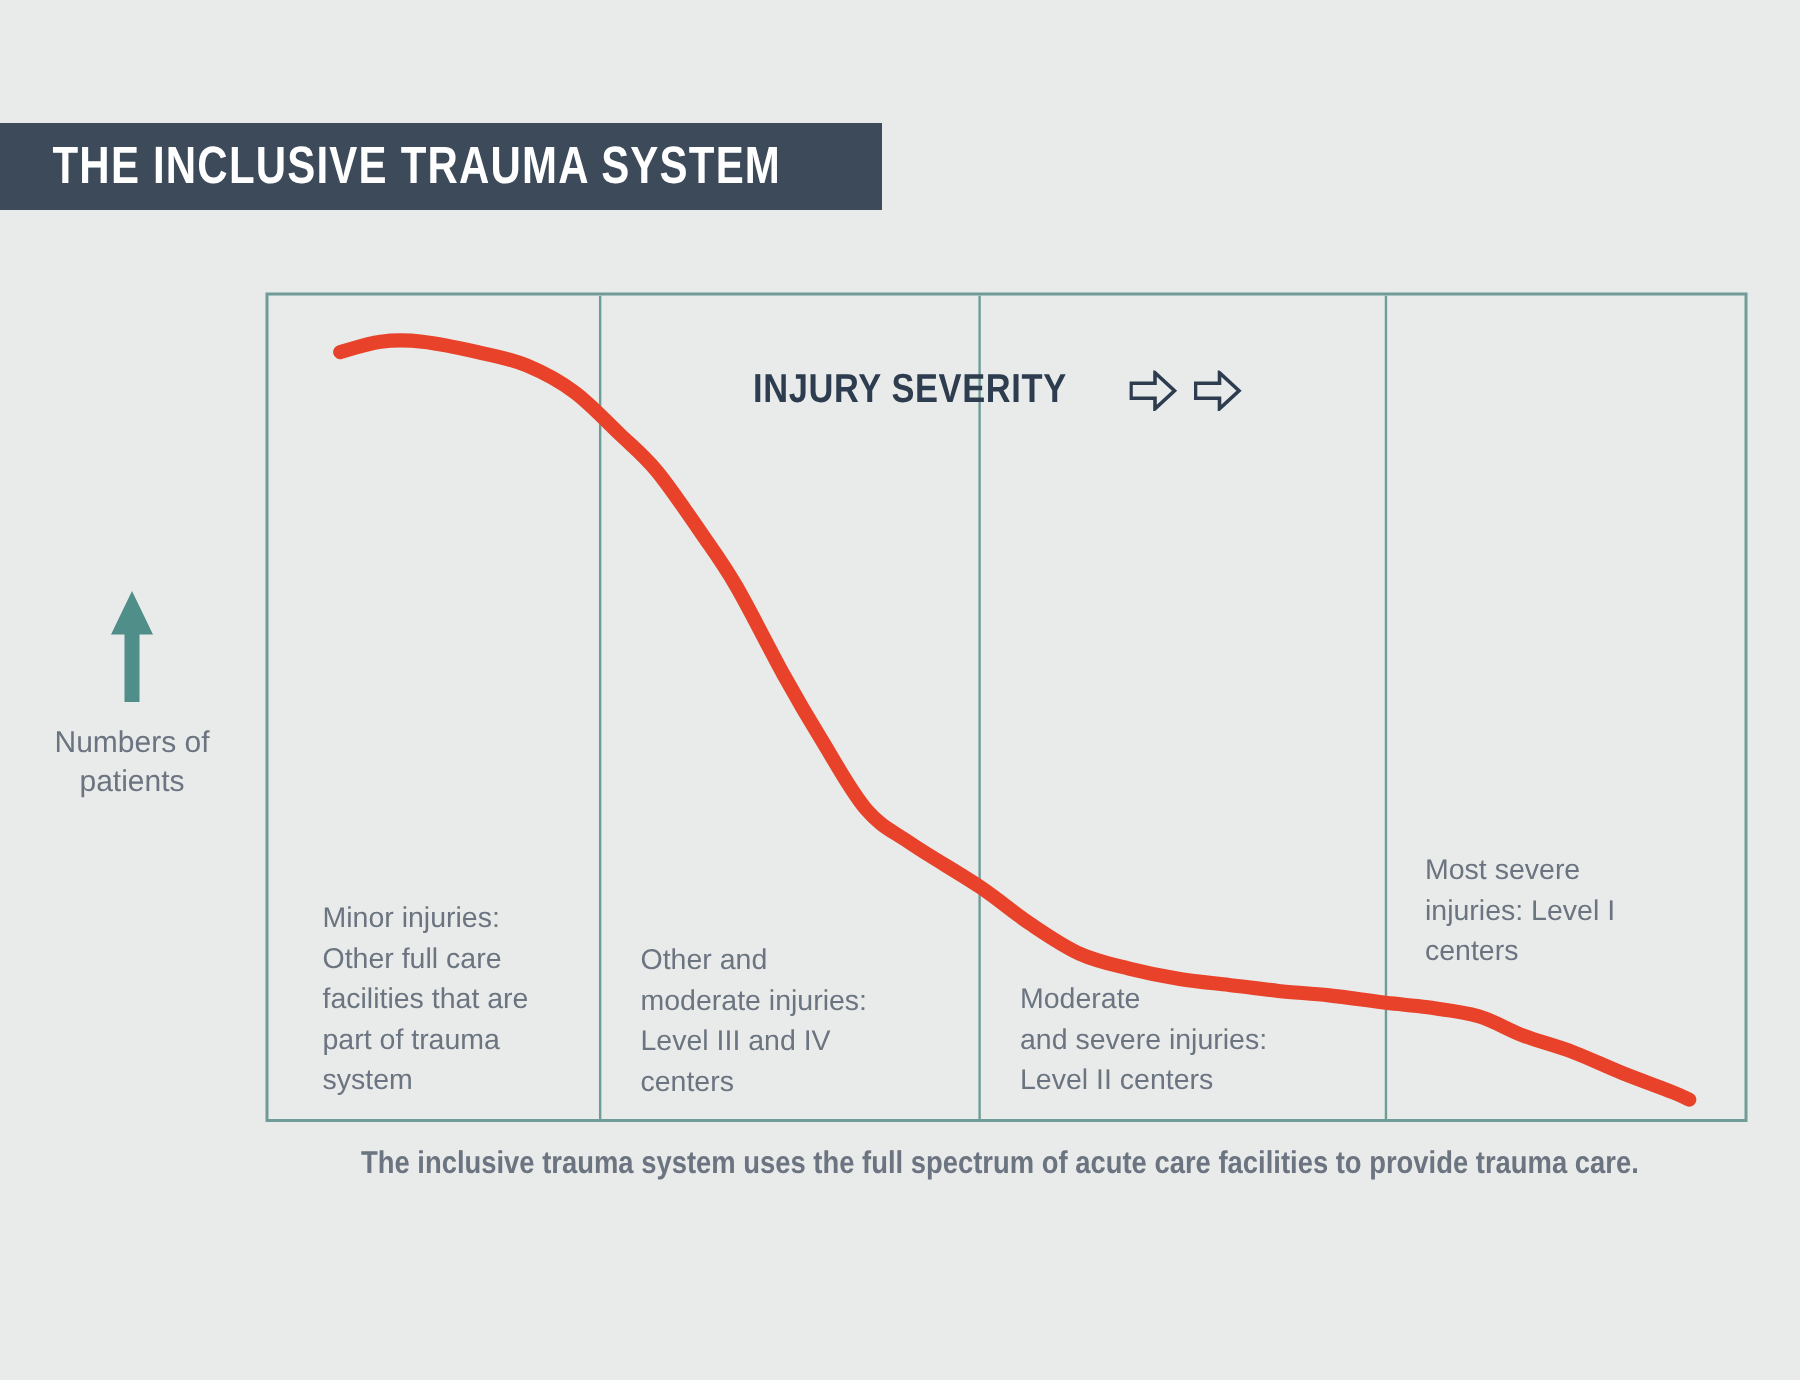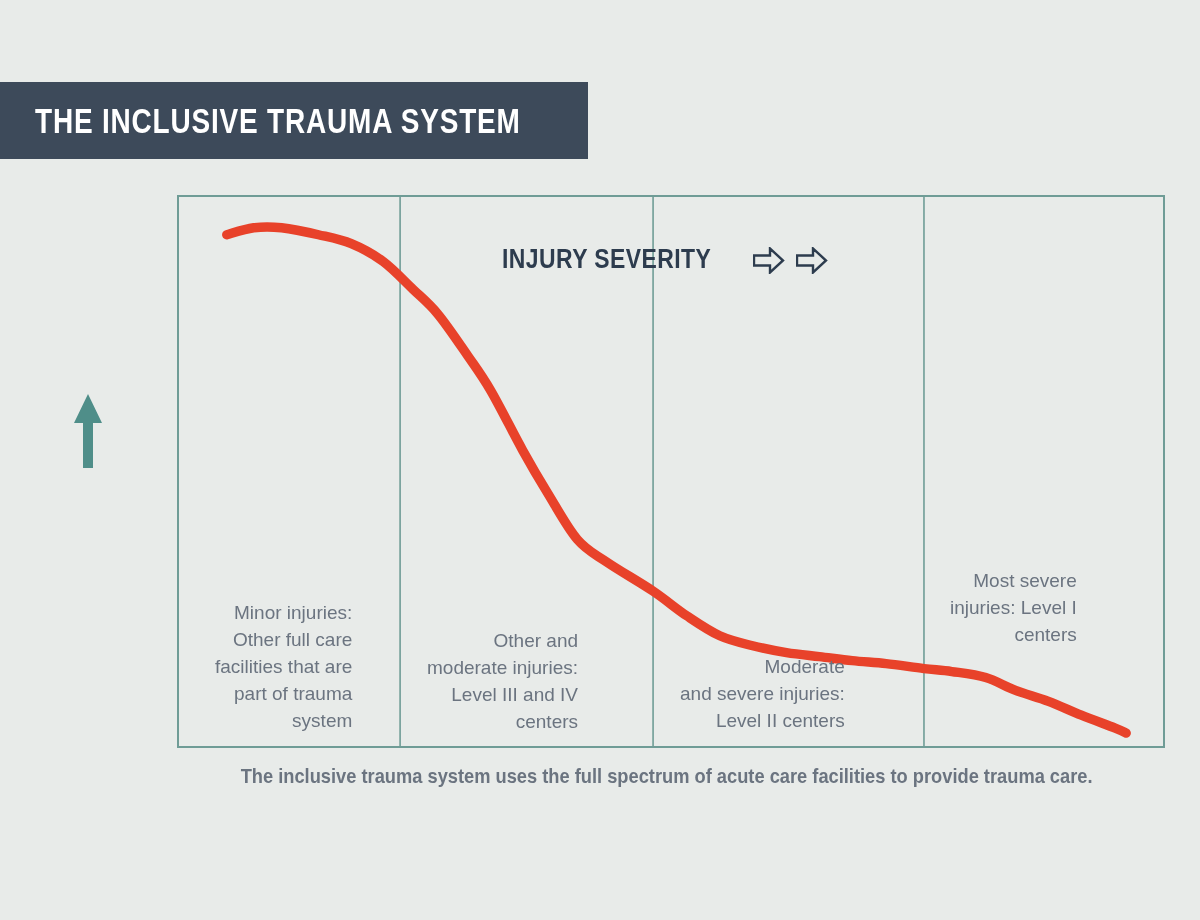--- a/index.html
+++ b/index.html
@@ -9,21 +9,21 @@
     height: 920px;
     background: var(--bg, #e8ebe9);
     font-family: "Liberation Sans", sans-serif;
     overflow: hidden;
   }
 
   
   .title-bar {
     position: absolute;
     left: 0; top: 82px;
-    width: 588px; height: 77px;
+    width: 588px; height: 58px;
     background: var(--header-bg, #3d4a5a);
     display: flex;
     align-items: center;
   }
   .title-text {
     color: var(--header-text, #ffffff);
     font-size: 35px;
     font-weight: bold;
     letter-spacing: 1px;
     margin-left: 35px;
@@ -45,21 +45,20 @@
   .y-axis svg { display: block; margin: 0 auto 14px auto; }
   .y-axis-label span { display: block; }
 
   
   .chart {
     position: absolute;
     left: 177px; top: 195px;
     width: 988px; height: 553px;
     border: 2px solid var(--frame-teal, #6f9c96);
     box-sizing: border-box;
-    text-align: right;
   }
   .plot-svg {
     position: absolute;
     left: 0; top: 0;
     width: 100%; height: 100%;
     display: block;
   }
 
   
   .xlabel-text {
@@ -113,20 +112,24 @@
 <div class="canvas" style="--bg: #e8ebe9;">
 
   <div class="title-bar">
     <div class="title-text">THE INCLUSIVE TRAUMA SYSTEM</div>
   </div>
 
   <div class="y-axis">
     <svg width="28" height="74" viewBox="0 0 28 74">
       <polygon points="14,0 28,29 19,29 19,74 9,74 9,29 0,29" fill="#4f8e89"></polygon>
     </svg>
+    <div class="y-axis-label">
+      <span>Numbers of</span>
+      <span>patients</span>
+    </div>
   </div>
 
   <div class="chart">
     <svg id="plot" class="plot-svg" viewBox="0 0 988 553" preserveAspectRatio="none">
         <line x1="222" y1="0" x2="222" y2="553" stroke="#6f9c96" stroke-width="1.6"></line>
         <line x1="476" y1="0" x2="476" y2="553" stroke="#6f9c96" stroke-width="1.6"></line>
         <line x1="748" y1="0" x2="748" y2="553" stroke="#6f9c96" stroke-width="1.6"></line>
         <path d="M 48 38 C 52.5 36.8 65.8 32.2 75 31 C 84.2 29.8 92.2 29.8 103 31 C 113.8 32.2 128.3 35.3 140 38 C 151.7 40.7 162.2 42.5 173 47 C 183.8 51.5 194.7 57.3 205 65 C 215.3 72.7 225.8 84.2 235 93 C 244.2 101.8 250.8 106.8 260 118 C 269.2 129.2 281.2 147.2 290 160 C 298.8 172.8 303.8 179.2 313 195 C 322.2 210.8 335.5 237.8 345 255 C 354.5 272.2 360.8 283.0 370 298 C 379.2 313.0 390.0 333.3 400 345 C 410.0 356.7 417.3 359.3 430 368 C 442.7 376.7 462.7 388.0 476 397 C 489.3 406.0 498.8 414.5 510 422 C 521.2 429.5 532.0 437.0 543 442 C 554.0 447.0 564.8 449.2 576 452 C 587.2 454.8 598.8 457.2 610 459 C 621.2 460.8 632.0 461.7 643 463 C 654.0 464.3 664.8 465.8 676 467 C 687.2 468.2 698.0 468.7 710 470 C 722.0 471.3 737.0 473.7 748 475 C 759.0 476.3 765.7 476.5 776 478 C 786.3 479.5 799.3 480.8 810 484 C 820.7 487.2 829.5 493.0 840 497 C 850.5 501.0 862.0 503.8 873 508 C 884.0 512.2 894.8 517.5 906 522 C 917.2 526.5 932.5 532.0 940 535 C 947.5 538.0 949.2 539.2 951 540" fill="none" stroke="#e8422a" stroke-width="9.5" stroke-linecap="round"></path>
       </svg>
 

